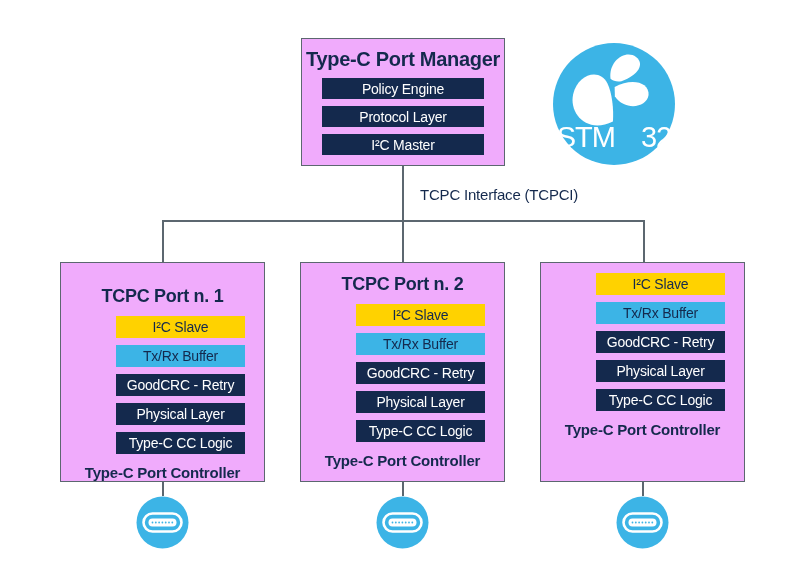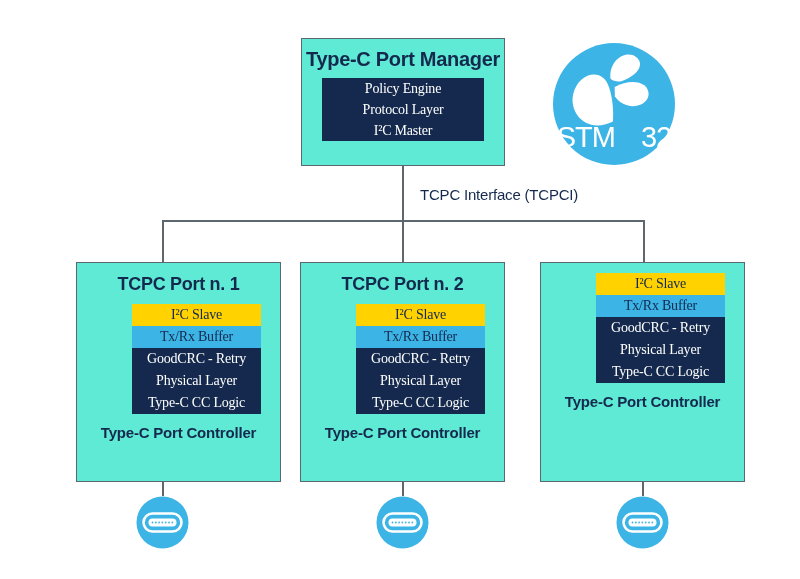--- a/index.html
+++ b/index.html
@@ -13,40 +13,40 @@
     position:relative;
     width:800px;height:579px;
     background:#ffffff;
     font-family:"Liberation Sans","DejaVu Sans",sans-serif;
     overflow:hidden;
   }
   
   .outline-box{
     position:absolute;
     border:1.5px solid var(--line);
-    background:#5eead4;
+    background:#f0abfc;
     box-sizing:border-box;
     display:flex;flex-direction:column;align-items:center;
   }
   .manager-box{left:301px;top:38px;width:204px;height:128px;padding-top:8px;}
   .manager-title{
     color:var(--navy);font-weight:bold;font-size:20px;letter-spacing:-0.3px;
     line-height:24px;margin-bottom:7px;white-space:nowrap;
   }
-  .bar-stack{display:flex;flex-direction:column;width:162px;font-family:Liberation Serif, serif;}
+  .bar-stack{display:flex;flex-direction:column;gap:7px;width:162px;}
   .bar{
     height:21px;display:flex;align-items:center;justify-content:center;
     font-size:14px;letter-spacing:-0.2px;white-space:nowrap;
   }
   .bar-navy{background:var(--navy);color:#ffffff;}
   .bar-yellow{background:var(--yellow);color:var(--navy);}
   .bar-blue{background:var(--light-blue);color:var(--navy);}
 
   .port-box{top:262px;width:205px;height:220px;padding-top:10px;}
-  .port-1{left:76px;}
+  .port-1{left:60px;justify-content:flex-end;}
   .port-2{left:300px;}
   .port-3{left:540px;}
   .port-title{
     color:var(--navy);font-weight:bold;font-size:18px;letter-spacing:-0.3px;
     line-height:22px;margin-bottom:9px;white-space:nowrap;
   }
   .port-box .bar-stack{width:165px;}
   .port-box .bar{height:22px;margin-left:36px;}
   .port-footer{
     color:var(--navy);font-size:15px;letter-spacing:-0.2px;margin-top:10px;white-space:nowrap;font-weight:bold;

